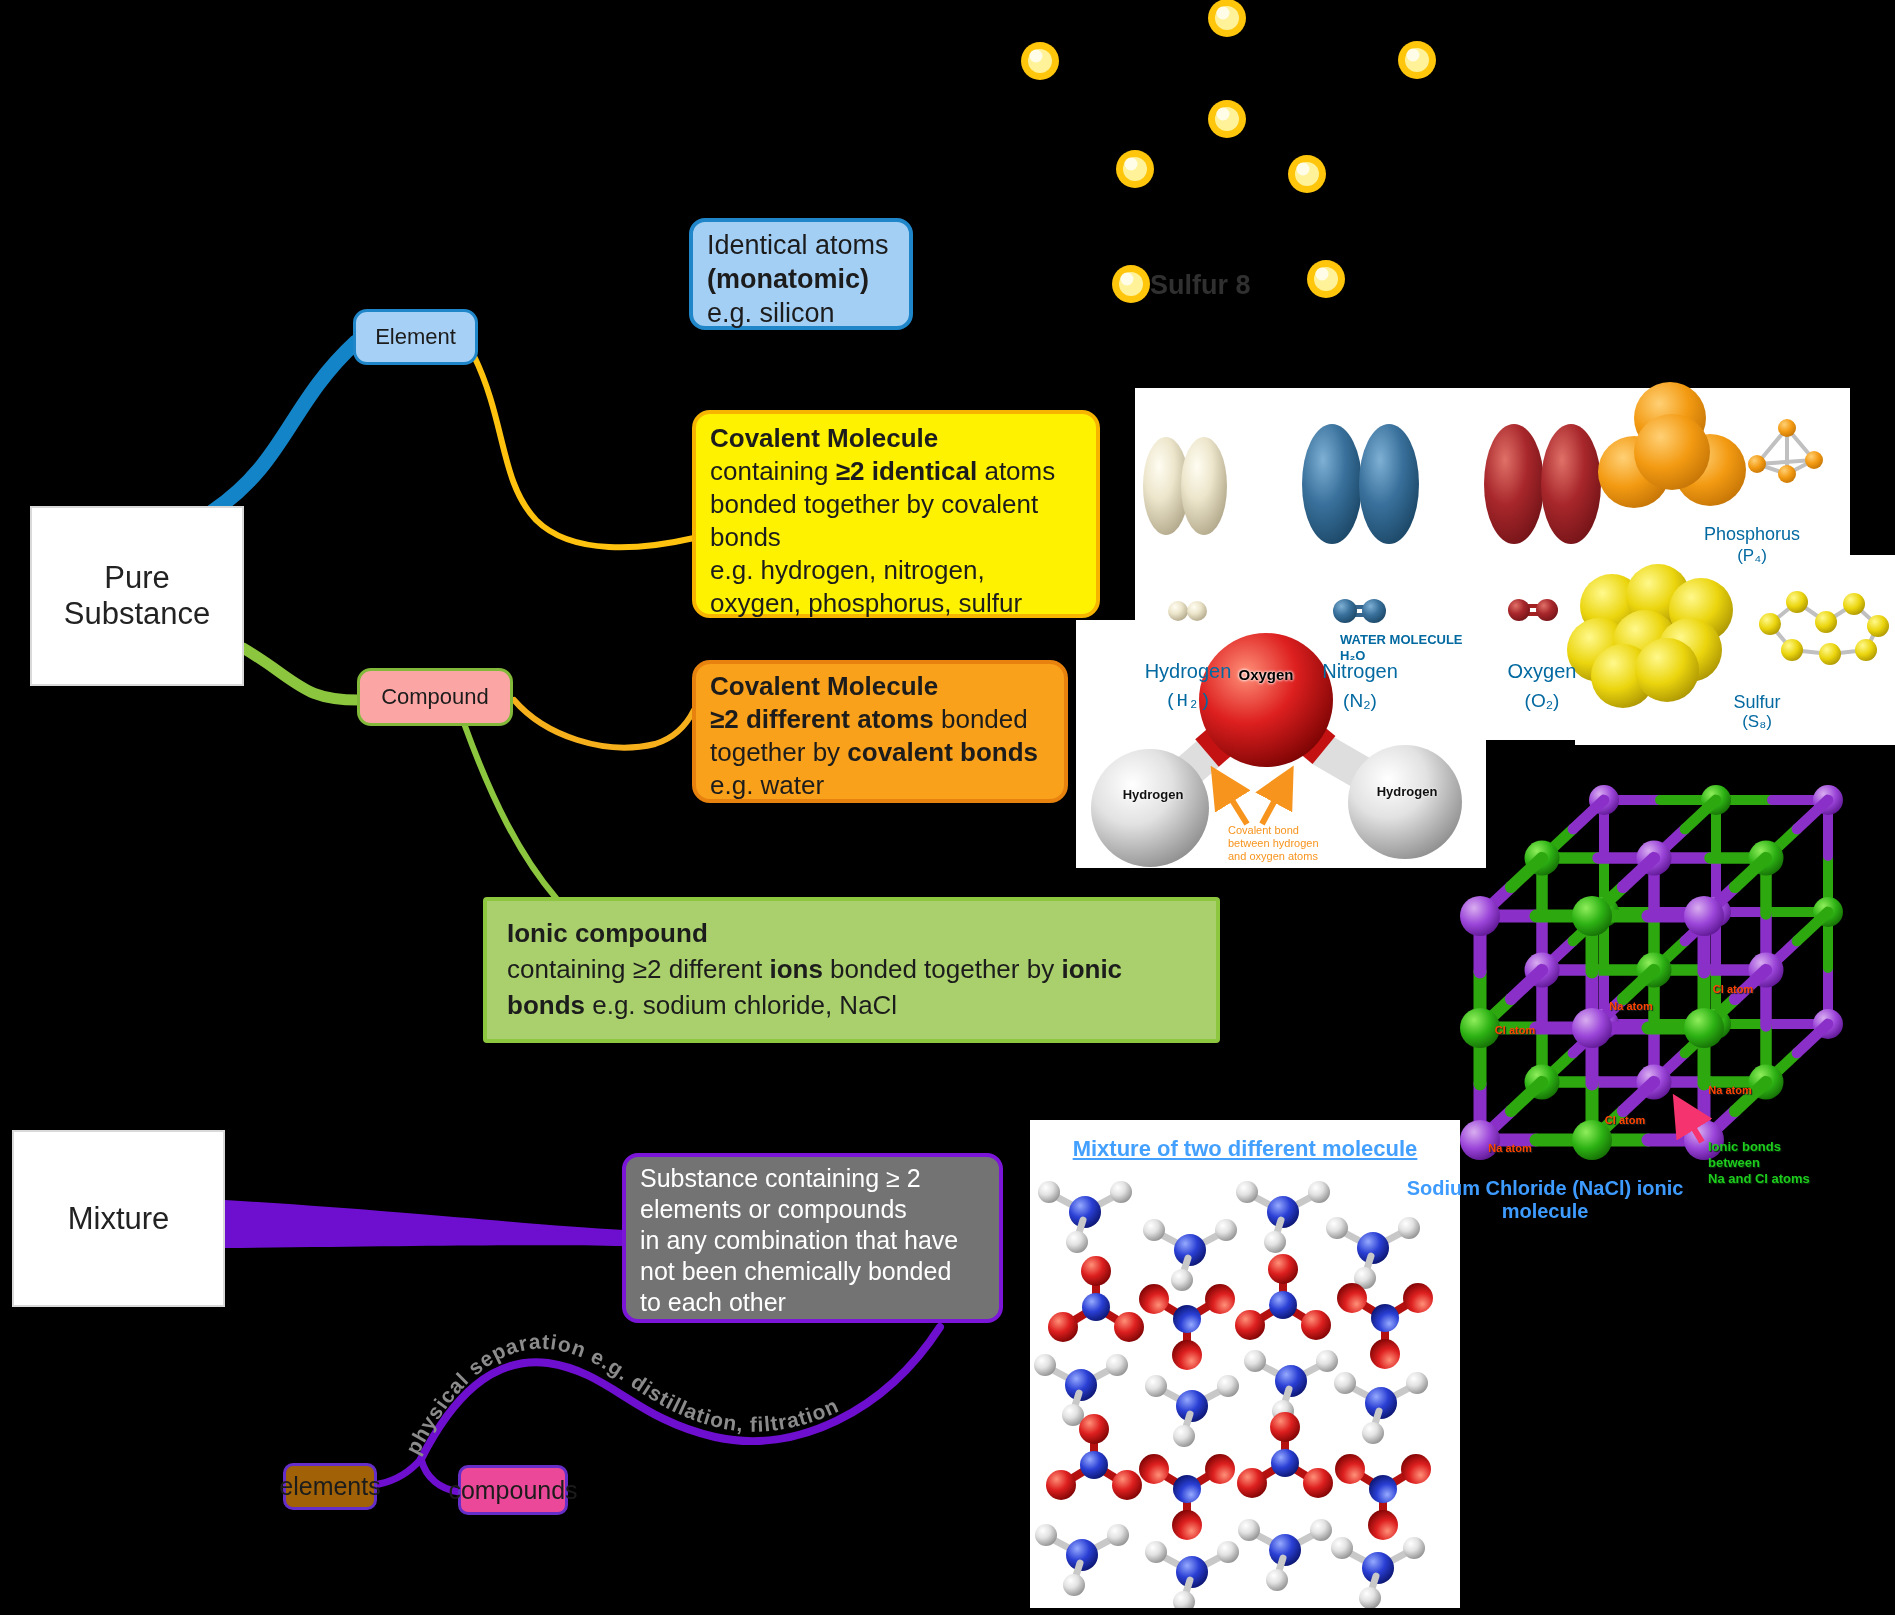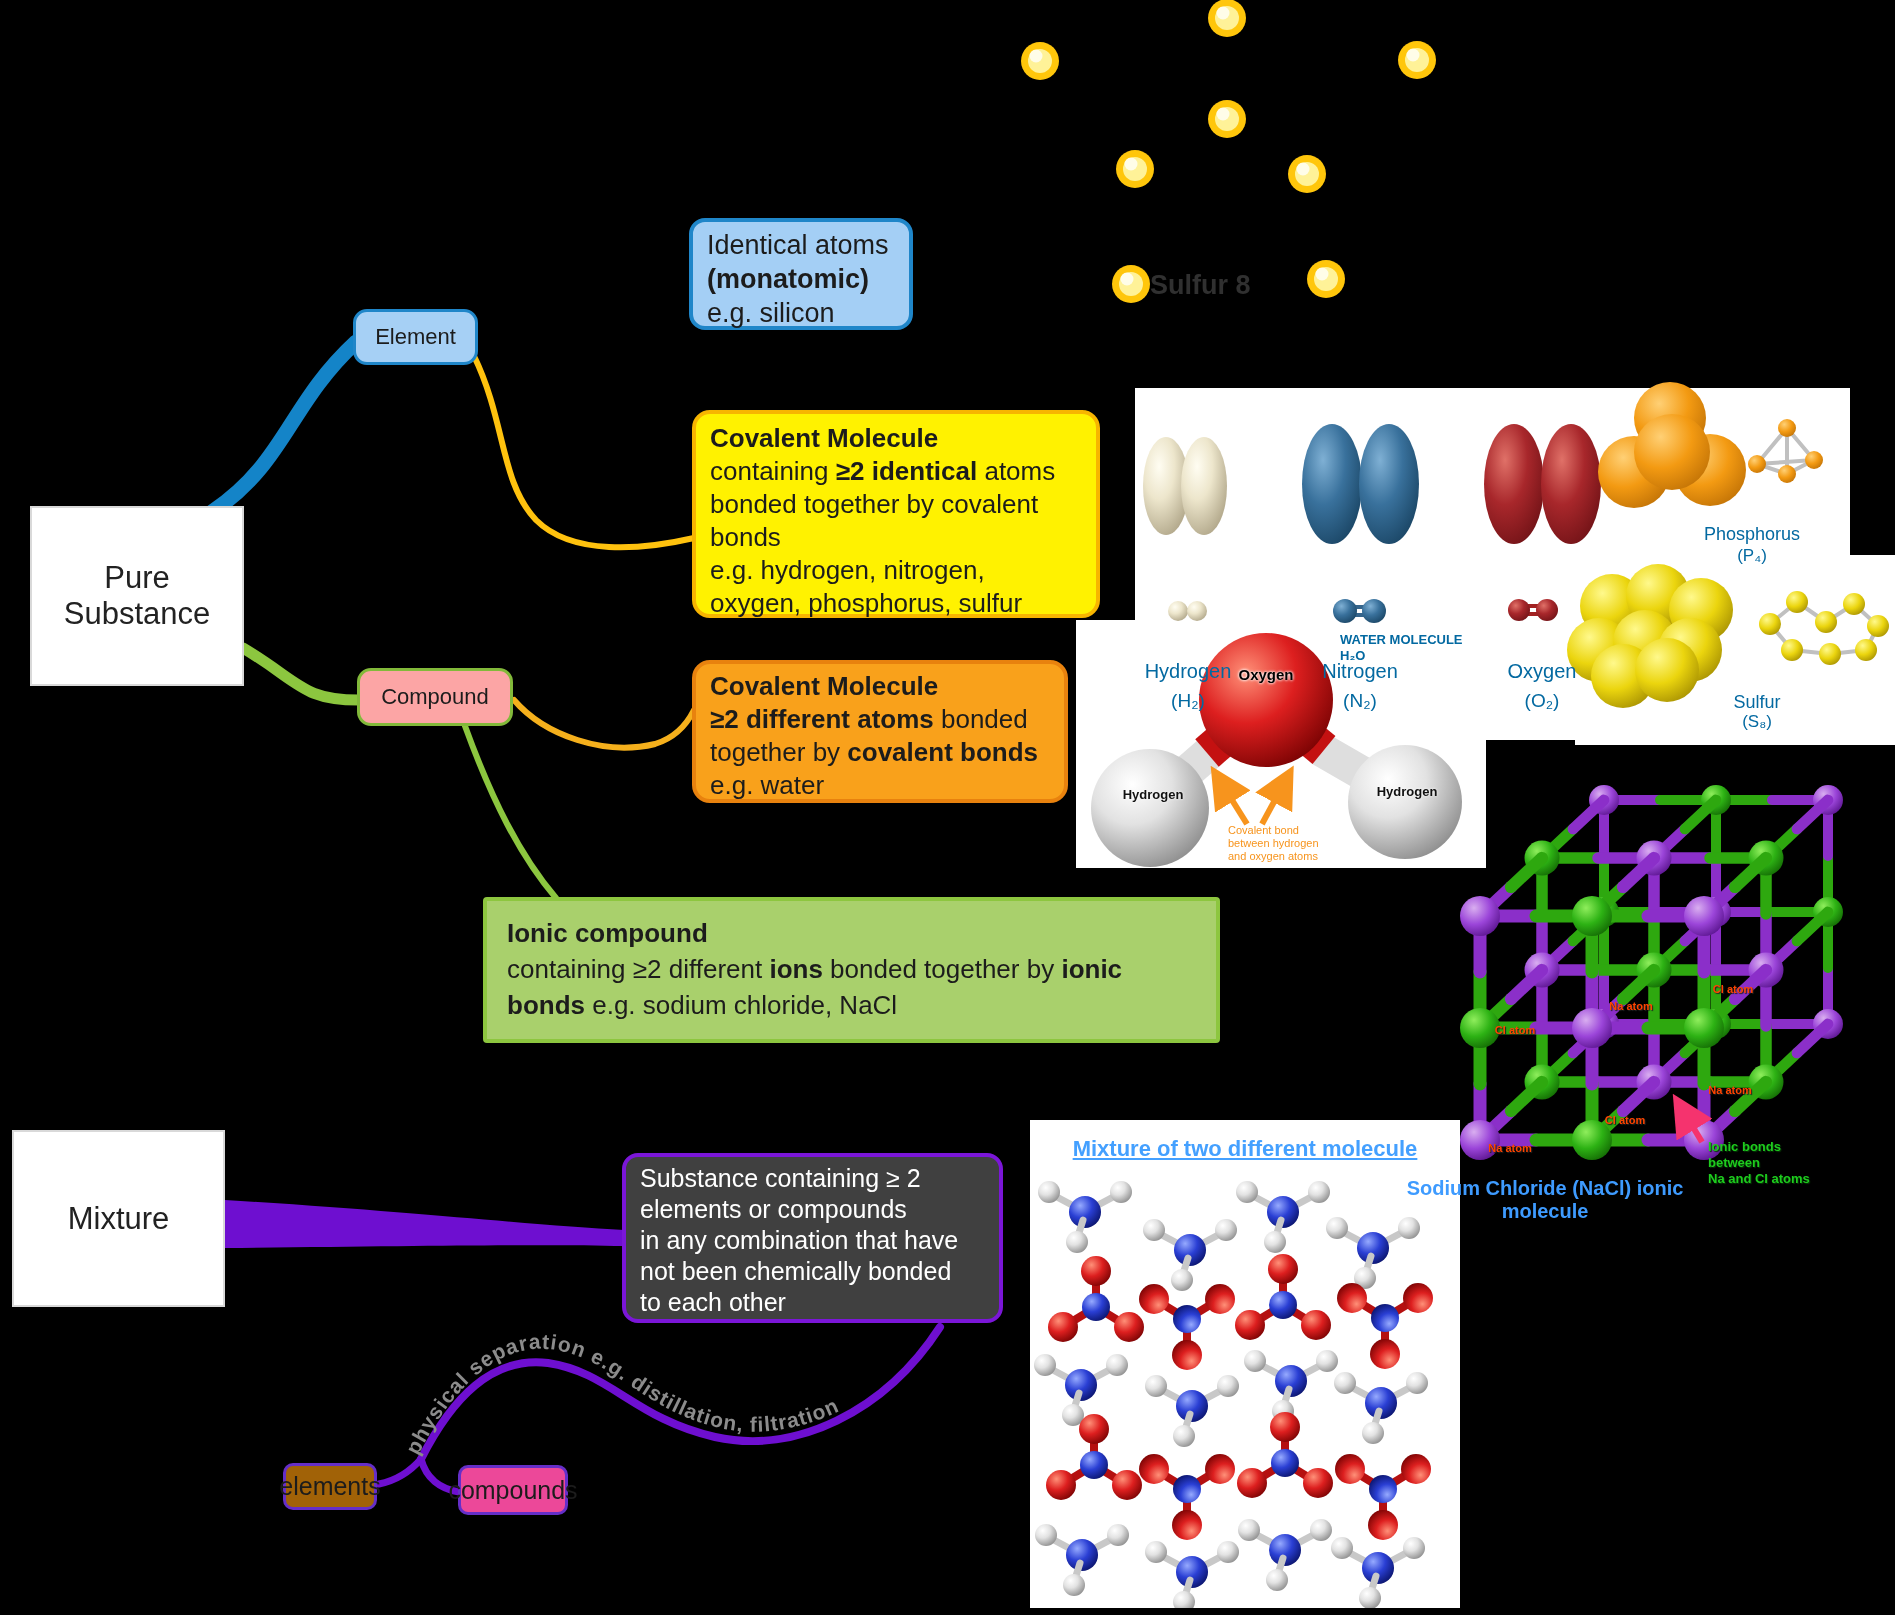--- a/index.html
+++ b/index.html
@@ -430,32 +430,32 @@
     <span class="ln"><span>together by </span><b>covalent bonds</b></span>
     <span class="ln">e.g. water</span>
   </div>
 
   <div class="box detail" style="left:483px;top:897px;width:737px;height:146px;background:#A9D06C;border:4px solid #8DC63F;border-radius:4px;padding:14px 20px;font-size:26px;line-height:36px;">
     <span class="ln"><b>Ionic compound</b></span>
     <span class="ln"><span>containing ≥2 different </span><b>ions</b><span> bonded together by </span><b>ionic</b></span>
     <span class="ln"><b>bonds</b><span> e.g. sodium chloride, NaCl</span></span>
   </div>
 
-  <div class="box detail" style="left:622px;top:1153px;width:381px;height:170px;background:#404040;border:4px solid #7B16D8;border-radius:16px;padding:6px 14px;font-size:25px;line-height:31px;color:#fff;">
+  <div class="box detail" style="left:622px;top:1153px;width:381px;height:170px;background:#737373;border:4px solid #7B16D8;border-radius:16px;padding:6px 14px;font-size:25px;line-height:31px;color:#fff;">
     <span class="ln">Substance containing ≥ 2</span>
     <span class="ln">elements or compounds</span>
     <span class="ln">in any combination that have</span>
     <span class="ln">not been chemically bonded</span>
     <span class="ln">to each other</span>
   </div>
 
   <div class="txt" style="left:1150px;top:270px;width:160px;font-size:27px;font-weight:bold;color:#303030;">Sulfur 8</div>
 
   <div class="txt center" style="left:1128px;top:660px;width:120px;font-size:20px;">Hydrogen</div>
-  <div class="txt center" style="left:1128px;top:690px;width:120px;font-size:19px;">(H₂)</div>
+  <div class="txt center" style="left:1128px;top:690px;width:120px;font-size:19px;font-family:Liberation Mono, monospace;">(H₂)</div>
   <div class="txt center" style="left:1300px;top:660px;width:120px;font-size:20px;">Nitrogen</div>
   <div class="txt center" style="left:1300px;top:690px;width:120px;font-size:19px;">(N₂)</div>
   <div class="txt center" style="left:1482px;top:660px;width:120px;font-size:20px;">Oxygen</div>
   <div class="txt center" style="left:1482px;top:690px;width:120px;font-size:19px;">(O₂)</div>
   <div class="txt center" style="left:1672px;top:524px;width:160px;font-size:18px;">Phosphorus</div>
   <div class="txt center" style="left:1672px;top:546px;width:160px;font-size:17px;">(P₄)</div>
   <div class="txt center" style="left:1697px;top:692px;width:120px;font-size:18px;">Sulfur</div>
   <div class="txt center" style="left:1697px;top:712px;width:120px;font-size:17px;">(S₈)</div>
 
   <div class="txt" style="left:1340px;top:632px;width:150px;font-size:13px;font-weight:bold;">WATER MOLECULE</div>

